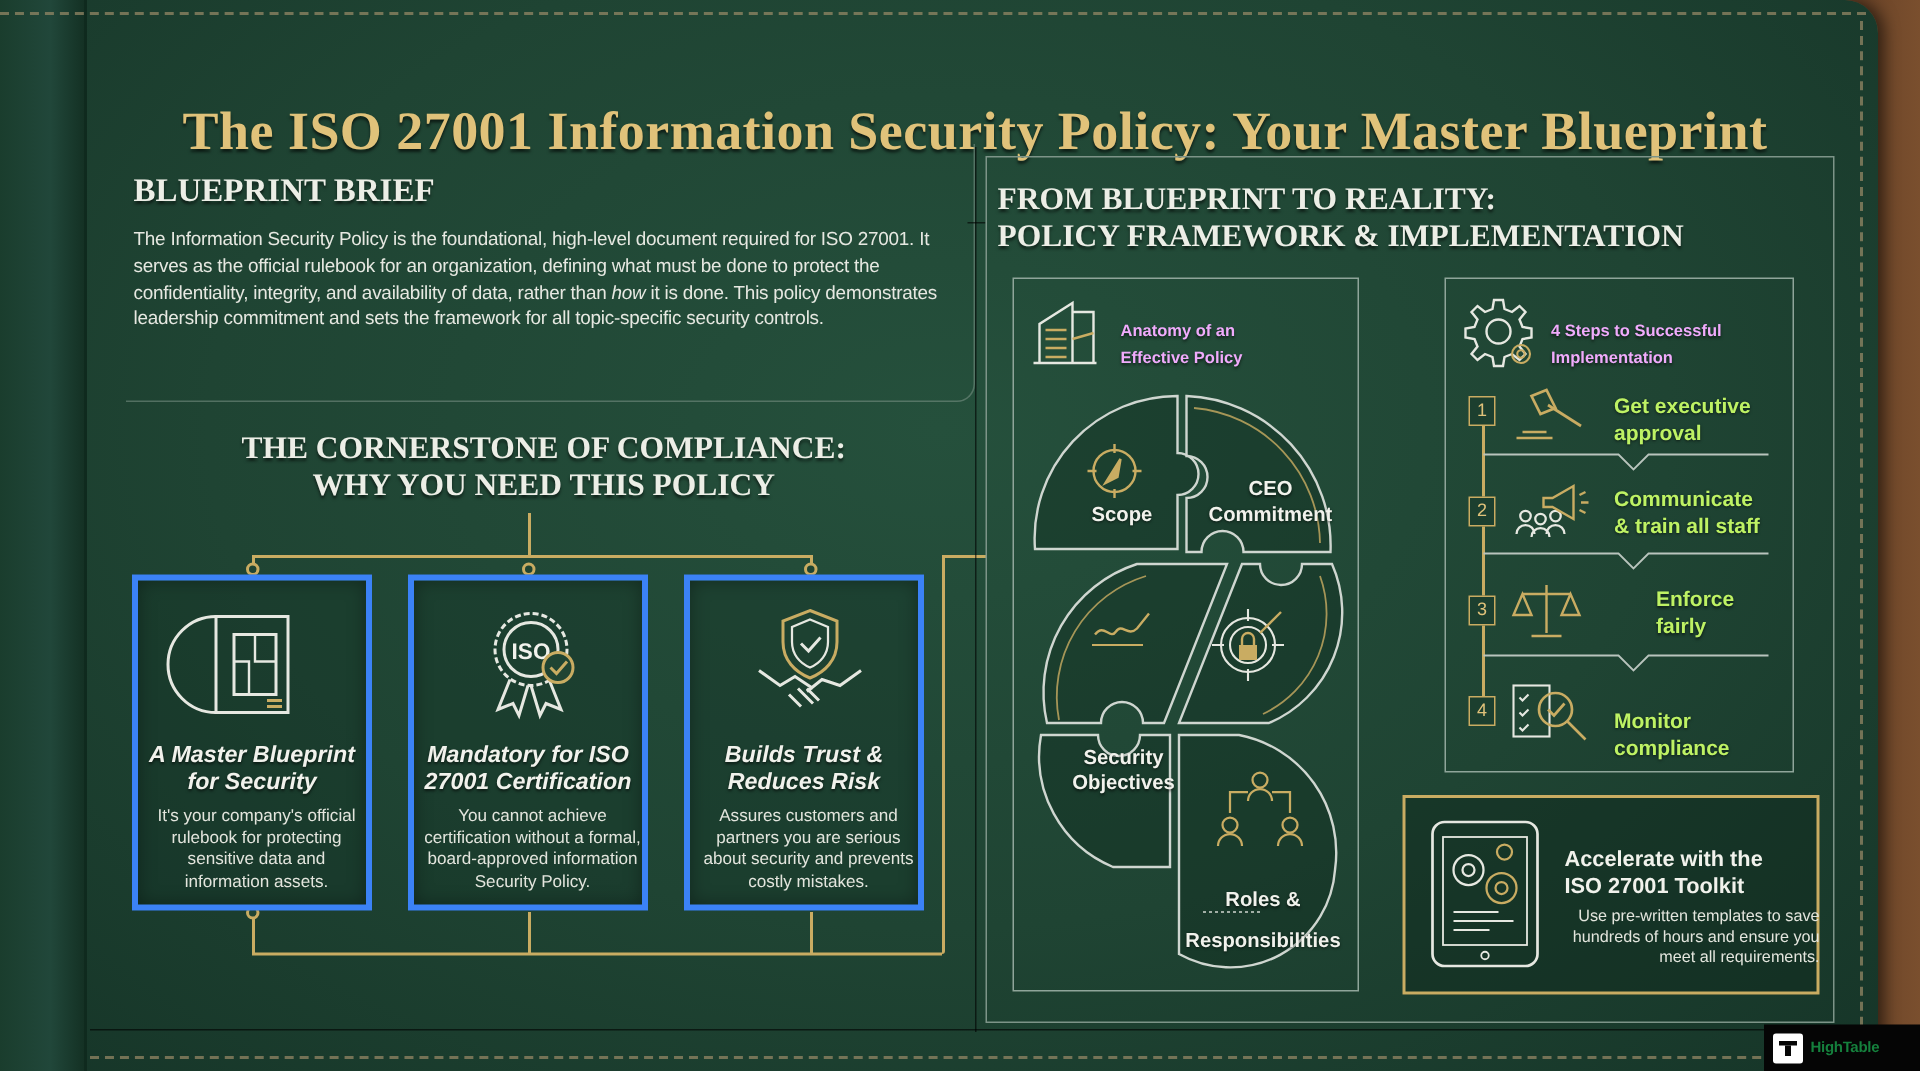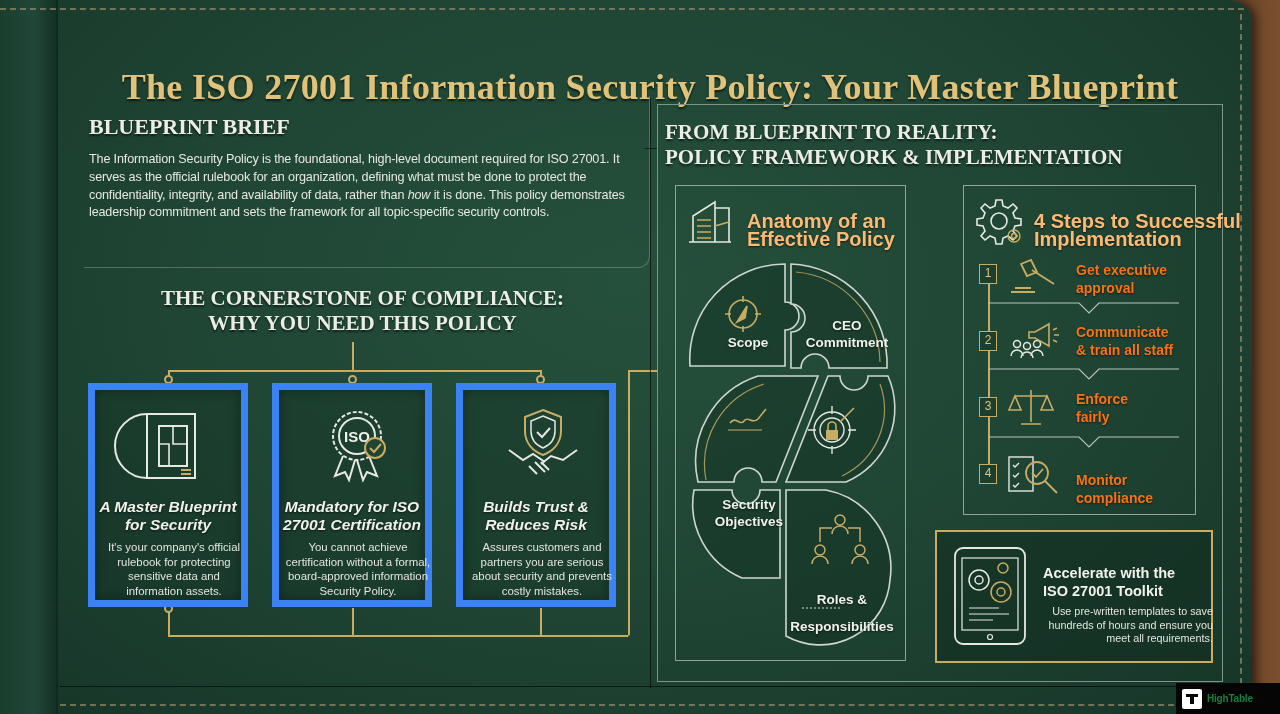--- a/index.html
+++ b/index.html
@@ -63,21 +63,21 @@
     font-size: 21px; line-height: 25px;
   }
   .tree-v { position: absolute; border-left: 2px solid #c9ac62; }
   .tree-h { position: absolute; border-top: 2px solid #c9ac62; }
   .knob {
     position: absolute; width: 9px; height: 9px; border-radius: 50%;
     border: 2px solid #c9ac62; background: #1f4433;
   }
   .card {
     position: absolute; top: 383px; width: 160px; height: 224px;
-    border: 7px solid #3b82f6; text-align: center;
+    border: 4px solid #3b82f6; text-align: center;
     background: rgba(20,50,36,0.35);
     box-shadow: inset 0 0 12px rgba(0,0,0,0.35);
   }
   .card .icon { position: absolute; left: 40px; top: 14px; width: 80px; height: 80px; }
   .card .ctitle {
     position: absolute; left: 0; top: 108px; width: 100%;
     font-size: 15.5px; font-weight: bold; color: #f1f2ec; line-height: 18px;
     text-shadow: 0 1px 2px rgba(0,0,0,0.6);
     font-style: italic;
   }
@@ -95,35 +95,35 @@
   }
   .anatomy-box {
     position: absolute; left: 675px; top: 185px; width: 231px; height: 476px;
     border: 1.5px solid #8fa59a;
   }
   .steps-box {
     position: absolute; left: 963px; top: 185px; width: 233px; height: 330px;
     border: 1.5px solid #8fa59a;
   }
   .box-head {
-    position: absolute; font-size: 20px; font-weight: bold; color: #fdba74;
+    position: absolute; font-size: 11px; font-weight: bold; color: #f0abfc;
     line-height: 18px; text-shadow: 0 1px 2px rgba(0,0,0,0.6);
   }
   .puzzle-label {
     position: absolute; font-size: 13.5px; font-weight: bold; color: #f1f2ec;
     text-align: center; line-height: 17px; text-shadow: 0 1px 2px rgba(0,0,0,0.6);
   }
   .step-num {
     position: absolute; left: 979px; width: 18px; height: 20px;
     border: 1.5px solid #c9ac62; color: #e0c27a; font-size: 12px;
     text-align: center; line-height: 17px; background: #1c3f2f;
   }
   .step-label {
     position: absolute; left: 1076px; font-size: 14px; font-weight: bold;
-    color: #f97316; line-height: 17.5px; text-shadow: 0 1px 2px rgba(0,0,0,0.6);
+    color: #bef264; line-height: 17.5px; text-shadow: 0 1px 2px rgba(0,0,0,0.6);
   }
   .step-icon { position: absolute; left: 1007px; width: 60px; height: 40px; }
   .step-sep { position: absolute; left: 989px; width: 190px; height: 12px; }
   .toolkit-box {
     position: absolute; left: 935px; top: 530px; width: 278px; height: 133px;
     border: 2px solid #c9ac62; background: rgba(16,42,30,0.5);
   }
   .toolkit-title {
     position: absolute; left: 1043px; top: 564px; font-size: 14.5px; font-weight: bold;
     color: #f1f2ec; line-height: 18px;
@@ -367,21 +367,21 @@
     <path d="M0 1 h90 l10 10 l10 -10 h80" fill="none" stroke="#b9c4bd" stroke-width="1.2"></path>
   </svg>
 
 <div class="step-num" style="top:397px;">3</div>
 <svg class="step-icon" style="top:388px;" viewBox="0 0 60 40">
   <g fill="none" stroke="#c9ac62" stroke-width="1.6">
     <path d="M24 2 v32 M14 36 h20 M8 8 h32"></path>
     <path d="M8 8 l-6 14 h12 z M40 8 l-6 14 h12 z"></path>
   </g>
 </svg>
-<div class="step-label" style="top:391px;">
+<div class="step-label" style="top:391px;margin-left:28px;">
   <span>Enforce</span><br>
   <span>fairly</span>
 </div>
 <svg class="step-sep" style="top:436px;" viewBox="0 0 190 12">
     <path d="M0 1 h90 l10 10 l10 -10 h80" fill="none" stroke="#b9c4bd" stroke-width="1.2"></path>
   </svg>
 
 <div class="step-num" style="top:464px;">4</div>
 <svg class="step-icon" style="top:455px;" viewBox="0 0 60 40">
   <g fill="none" stroke="#e6e8e1" stroke-width="1.4">

